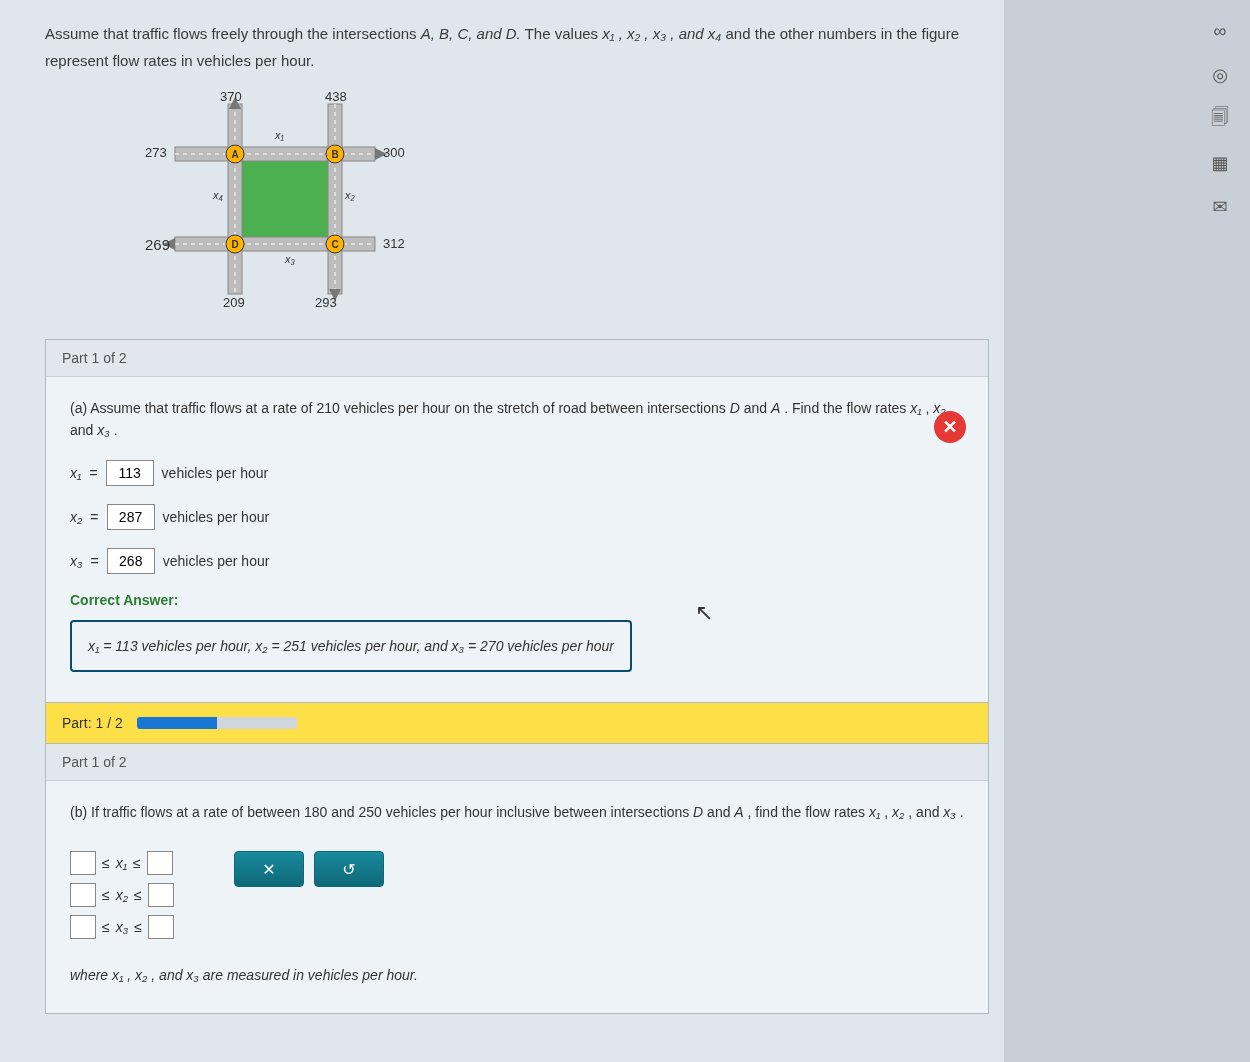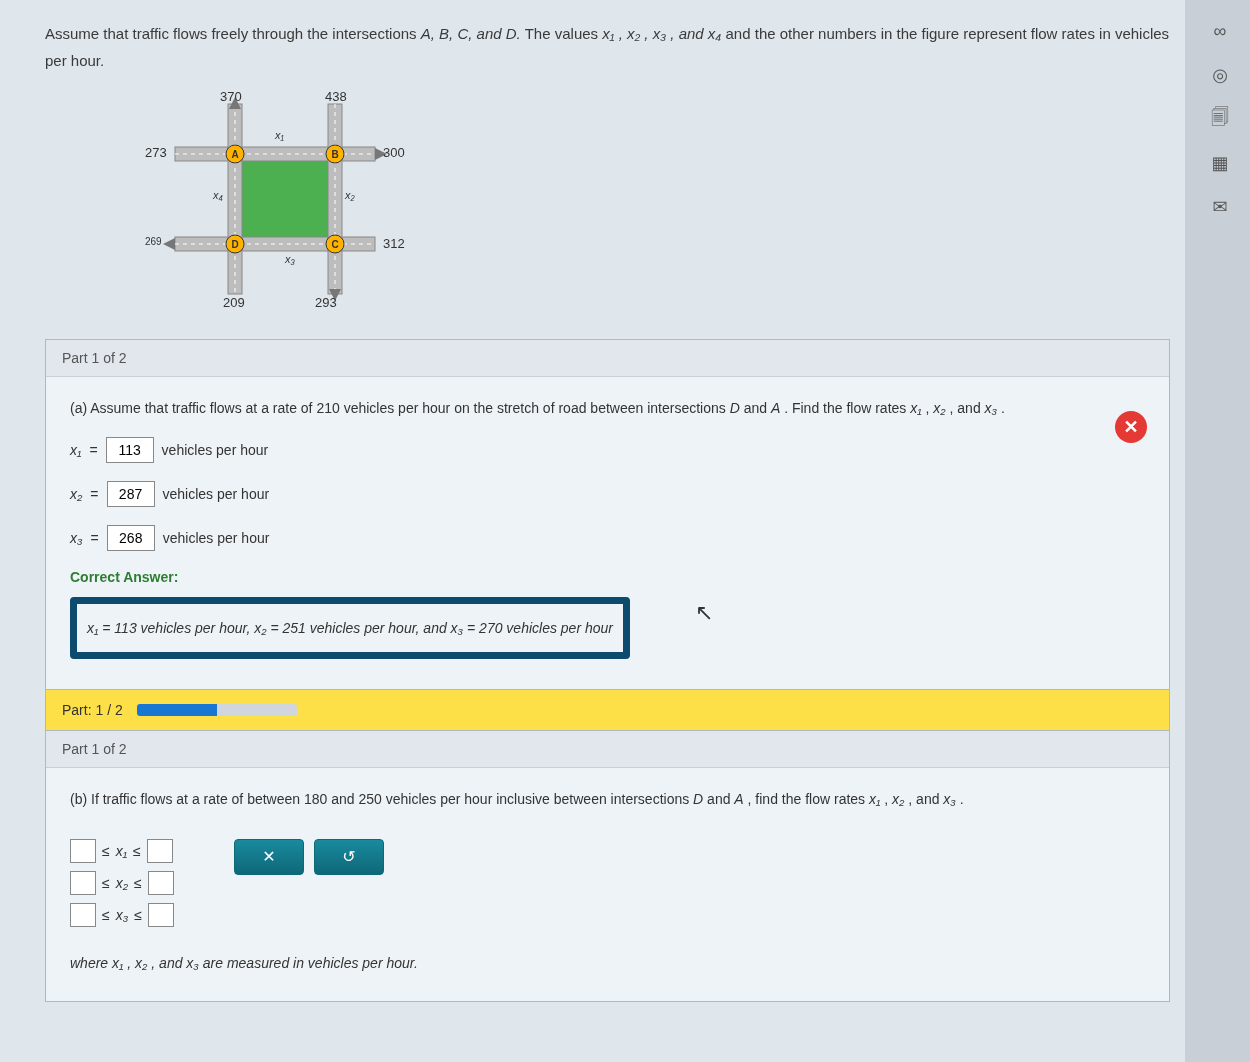--- a/index.html
+++ b/index.html
@@ -11,21 +11,21 @@
     font-size: 14px;
     color: #333;
     width: 1250px;
     height: 1062px;
     overflow: hidden;
     position: relative;
   }
   .page {
     background: #dfe6ec;
     padding: 20px 15px 0 45px;
-    width: 1185px;
+    width: 1004px;
     min-height: 1062px;
   }
   .problem-text {
     font-size: 15px;
     color: #3a3a3a;
     line-height: 1.8;
     margin-bottom: 15px;
   }
   .math-var { font-style: italic; }
   .diagram {
@@ -90,23 +90,23 @@
     font-size: 13px;
   }
   .correct-label {
     color: #2e7d32;
     font-weight: bold;
     font-size: 14px;
     margin-top: 13px;
     margin-bottom: 12px;
   }
   .correct-box {
-    border: 7px solid #0c4a6e;
+    border: 2px solid #0c4a6e;
     border-radius: 4px;
-    padding: 16px 10px;
+    padding: 16px 16px;
     display: inline-block;
     font-size: 14px;
     color: #333;
   }
   .progress-row {
     background: #fde047;
     border: 1px solid #b0b8c0;
     border-top: none;
     padding: 12px 16px;
     display: flex;
@@ -226,21 +226,21 @@
       <text x="100" y="69" text-anchor="middle" font-size="10" font-weight="bold" fill="#333">A</text>
       <text x="200" y="69" text-anchor="middle" font-size="10" font-weight="bold" fill="#333">B</text>
       <text x="200" y="159" text-anchor="middle" font-size="10" font-weight="bold" fill="#333">C</text>
       <text x="100" y="159" text-anchor="middle" font-size="10" font-weight="bold" fill="#333">D</text>
     </svg>
 
     <div style="position:absolute;top:0;left:85px;font-size:13px">370</div>
     <div style="position:absolute;top:0;left:190px;font-size:13px">438</div>
     <div style="position:absolute;top:56px;left:10px;font-size:13px">273</div>
     <div style="position:absolute;top:56px;left:248px;font-size:13px">300</div>
-    <div style="position:absolute;top:147px;left:10px;font-size:10px">269</div>
+    <div style="position:absolute;top:147px;left:10px;font-size:15px">269</div>
     <div style="position:absolute;top:147px;left:248px;font-size:13px">312</div>
     <div style="position:absolute;top:206px;left:88px;font-size:13px">209</div>
     <div style="position:absolute;top:206px;left:180px;font-size:13px">293</div>
     <div style="position:absolute;top:40px;left:140px;font-size:11px;font-style:italic">x₁</div>
     <div style="position:absolute;top:100px;left:210px;font-size:11px;font-style:italic">x₂</div>
     <div style="position:absolute;top:164px;left:150px;font-size:11px;font-style:italic">x₃</div>
     <div style="position:absolute;top:100px;left:78px;font-size:11px;font-style:italic">x₄</div>
   </div>
 
   <div class="section-card">

